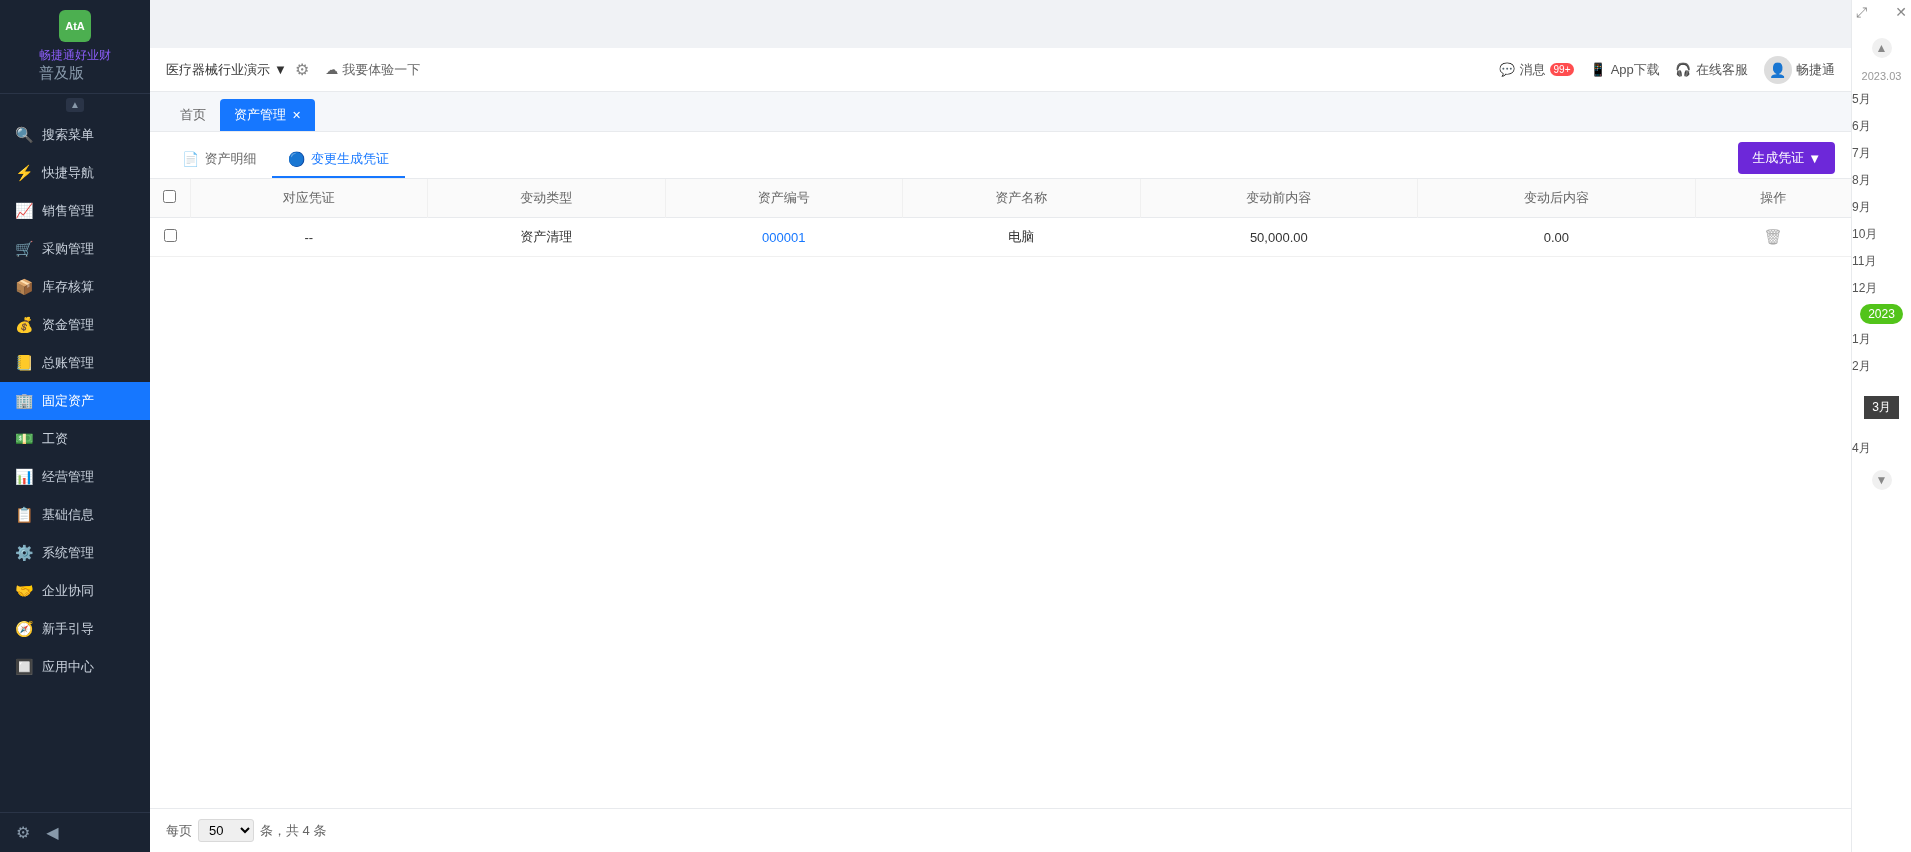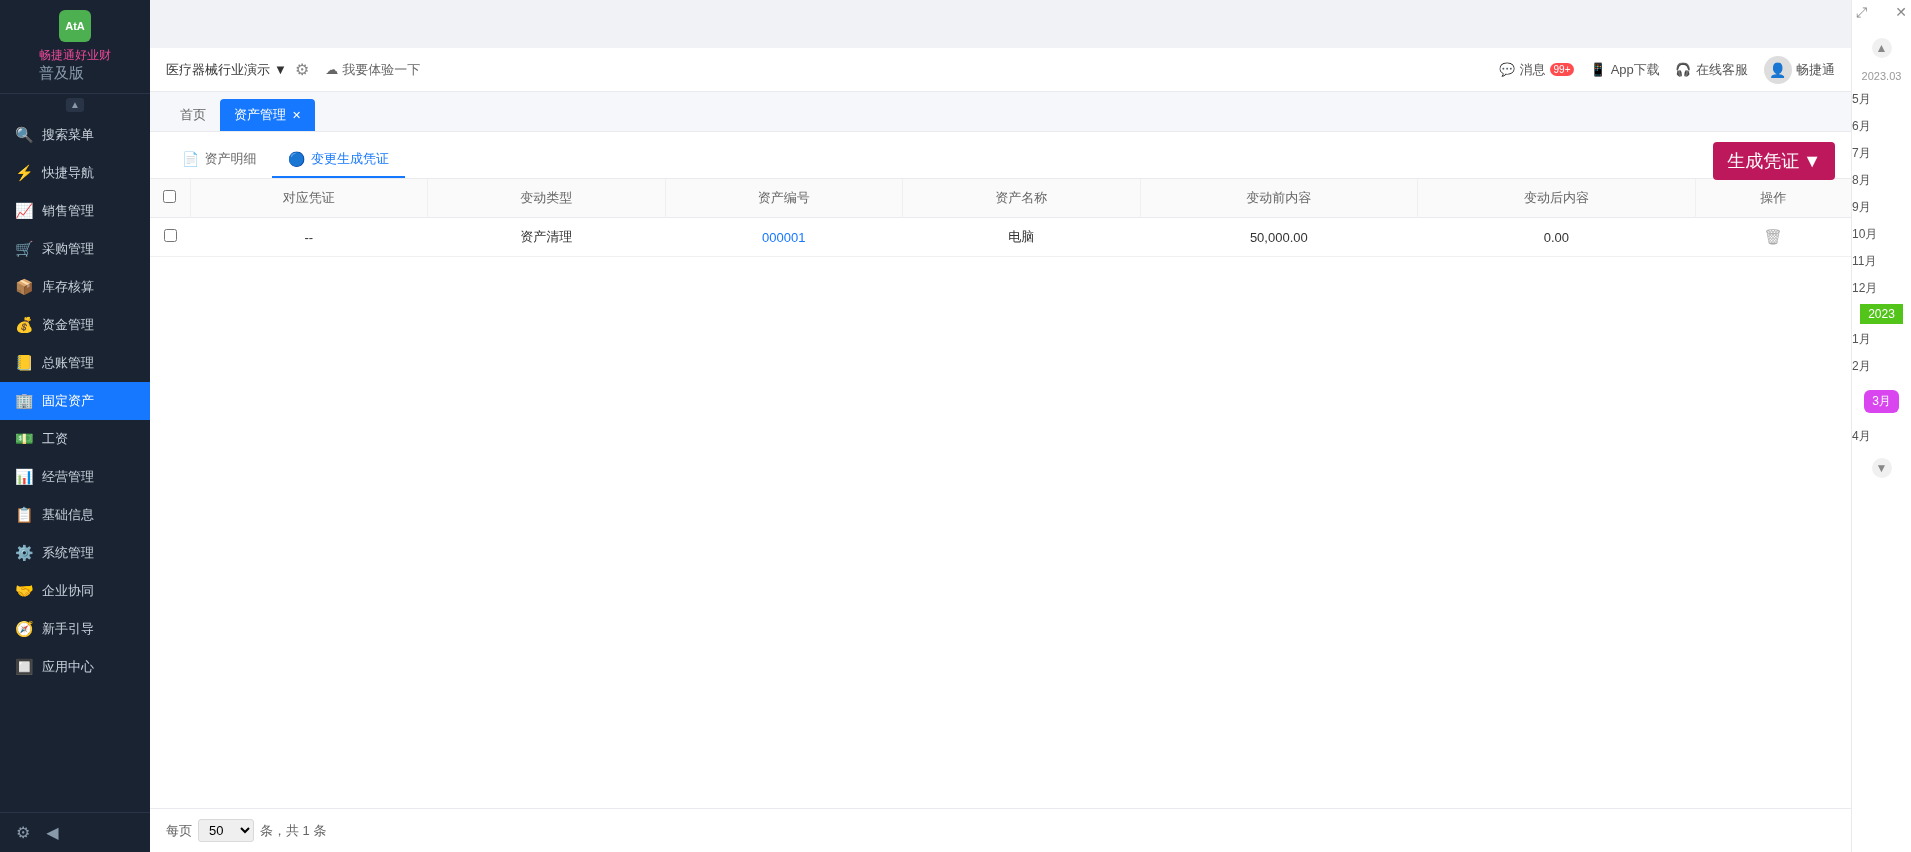--- a/index.html
+++ b/index.html
@@ -24,21 +24,21 @@
       border-bottom: 1px solid #2a3447;
       flex-direction: column;
     }
     .sidebar-logo-icon {
       width: 32px; height: 32px;
       background: #4caf50;
       border-radius: 6px;
       display: flex; align-items: center; justify-content: center;
       color: white; font-size: 11px; font-weight: bold;
     }
-    .sidebar-logo-text { font-size: 12px; color: #ec4899; line-height: 1.3; }
+    .sidebar-logo-text { font-size: 12px; color: #8b5cf6; line-height: 1.3; }
     .sidebar-logo-sub { font-size: 15px; color: #8899aa; }
     .sidebar-scroll { flex: 1; overflow-y: auto; overflow-x: hidden; }
     .sidebar-scroll::-webkit-scrollbar { width: 4px; }
     .sidebar-scroll::-webkit-scrollbar-thumb { background: #3a4a5a; border-radius: 2px; }
     .sidebar-item {
       display: flex; align-items: center; gap: 8px;
       padding: 10px 16px;
       cursor: pointer;
       color: #c8d0db;
       font-size: 13px;
@@ -165,26 +165,26 @@
     }
     .inner-tab-icon { font-size: 14px; }
 
     
     .gen-btn-area {
       position: absolute;
       top: 10px;
       right: 16px;
     }
     .gen-btn {
-      background: #be185d;
+      background: #6d28d9;
       color: white;
       border: none;
       border-radius: 4px;
       padding: 7px 14px;
-      font-size: 18px;
+      font-size: 13px;
       cursor: pointer;
       display: flex; align-items: center; gap: 4px;
     }
 
     
     .table-wrap {
       flex: 1;
       overflow: auto;
       padding: 0;
     }
@@ -283,31 +283,31 @@
     }
     .timeline-month {
       font-size: 12px;
       color: #555;
       padding: 5px 0;
       cursor: pointer;
       text-align: left;
       width: 100%;
     }
     .timeline-month.active {
-      background: #d946ef;
+      background: #404040;
       color: white;
-      border-radius: 6px;
+      border-radius: 0;
       padding: 3px 8px;
-      margin: 10px auto;
+      margin: 16px auto;
       width: auto;
     }
     .timeline-month.highlight {
       background: #52c41a;
       color: white;
-      border-radius: 0;
+      border-radius: 10px;
       padding: 3px 8px;
       margin: 2px auto;
       width: auto;
     }
     .timeline-nav {
       width: 20px; height: 20px;
       border-radius: 50%;
       background: #f0f0f0;
       display: flex; align-items: center; justify-content: center;
       cursor: pointer;
@@ -515,21 +515,21 @@
       </table>
     </div>
 
     <div class="pagination">
       <span>每页</span>
       <select class="page-size-select">
         <option>20</option>
         <option selected="">50</option>
         <option>100</option>
       </select>
-      <span>条，共 1 条</span>
+      <span>条，共 4 条</span>
     </div>
   </div>
 </div>
 
 <div class="timeline-panel">
   <span class="timeline-expand">⤢</span>
   <span class="timeline-close">✕</span>
   <div class="timeline-scroll">
     <div class="tl-scroll-up">
       <div class="timeline-nav">▲</div>

